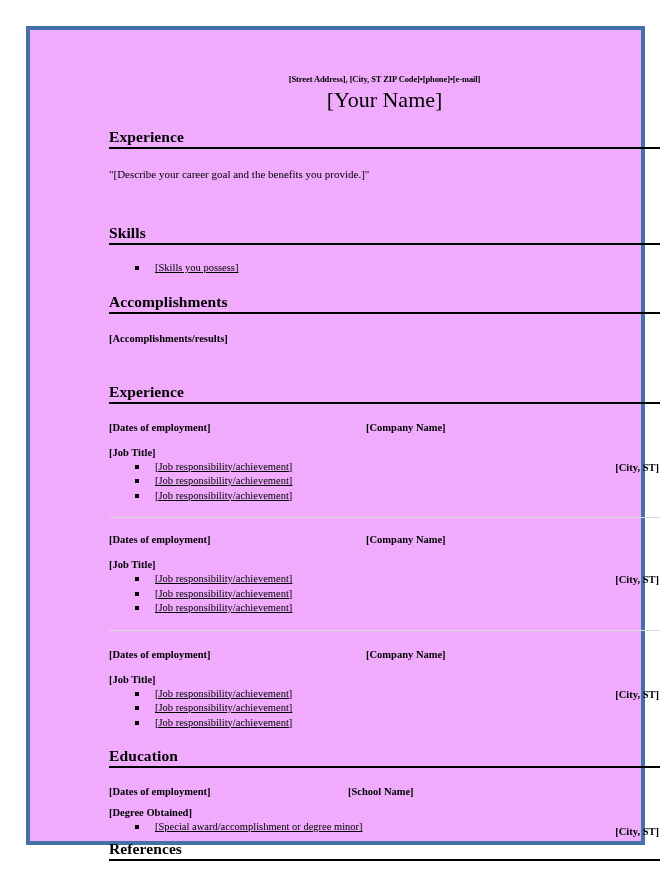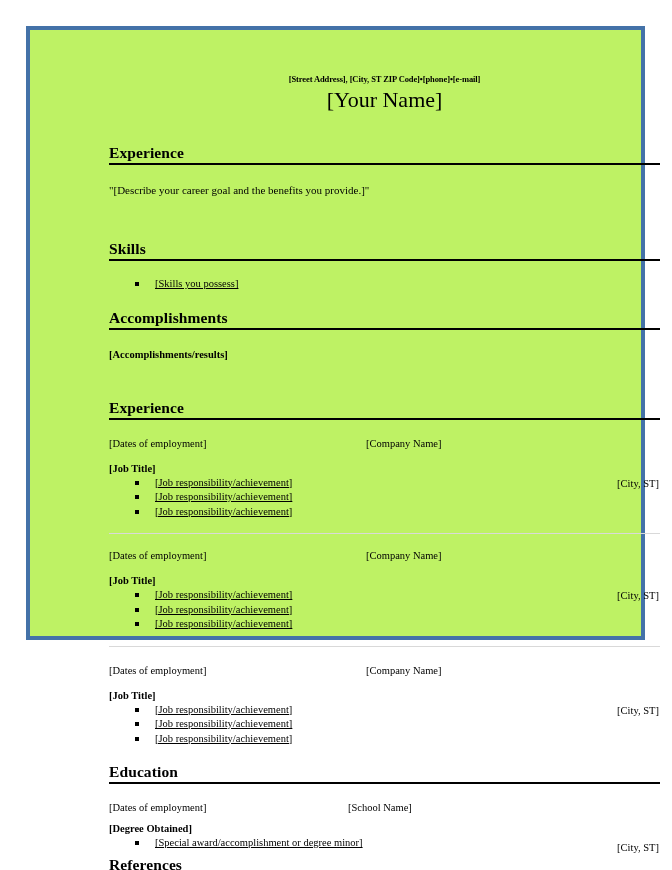--- a/index.html
+++ b/index.html
@@ -21,24 +21,24 @@
     height: 870px;
     background: #ffffff;
   }
 
   
   #frame {
     position: absolute;
     left: 26px;
     top: 26px;
     width: 619px;
-    height: 614px;
+    height: 819px;
     box-sizing: border-box;
     border: 4px solid #4472a8;
-    background: #bef264;
+    background: #f0abfc;
   }
 
   #sheet {
     position: absolute;
     left: 79px;
     top: 44px;
     width: 551px;
   }
 
   
@@ -48,21 +48,21 @@
     font-weight: bold;
     letter-spacing: -0.1px;
     line-height: 11px;
     margin: 0 0 2px 0;
   }
   .your-name {
     text-align: center;
     font-size: 22px;
     font-weight: normal;
     line-height: 26px;
-    margin: 0 0 30px 0;
+    margin: 0 0 14px 0;
   }
 
   
   .section {
     margin: 0;
   }
   .section-head {
     font-size: 15.5px;
     font-weight: bold;
     line-height: 19px;
@@ -113,21 +113,21 @@
     width: 4px;
     height: 4px;
     background: #000000;
   }
 
   
   .tri-row {
     position: relative;
     height: 15px;
     font-size: 10.5px;
-    font-weight: normal;
+    font-weight: bold;
     line-height: 15px;
   }
   .tri-row .c1 {
     position: absolute;
     left: 0;
     top: 0;
   }
   .tri-row .c2 {
     position: absolute;
     top: 0;

